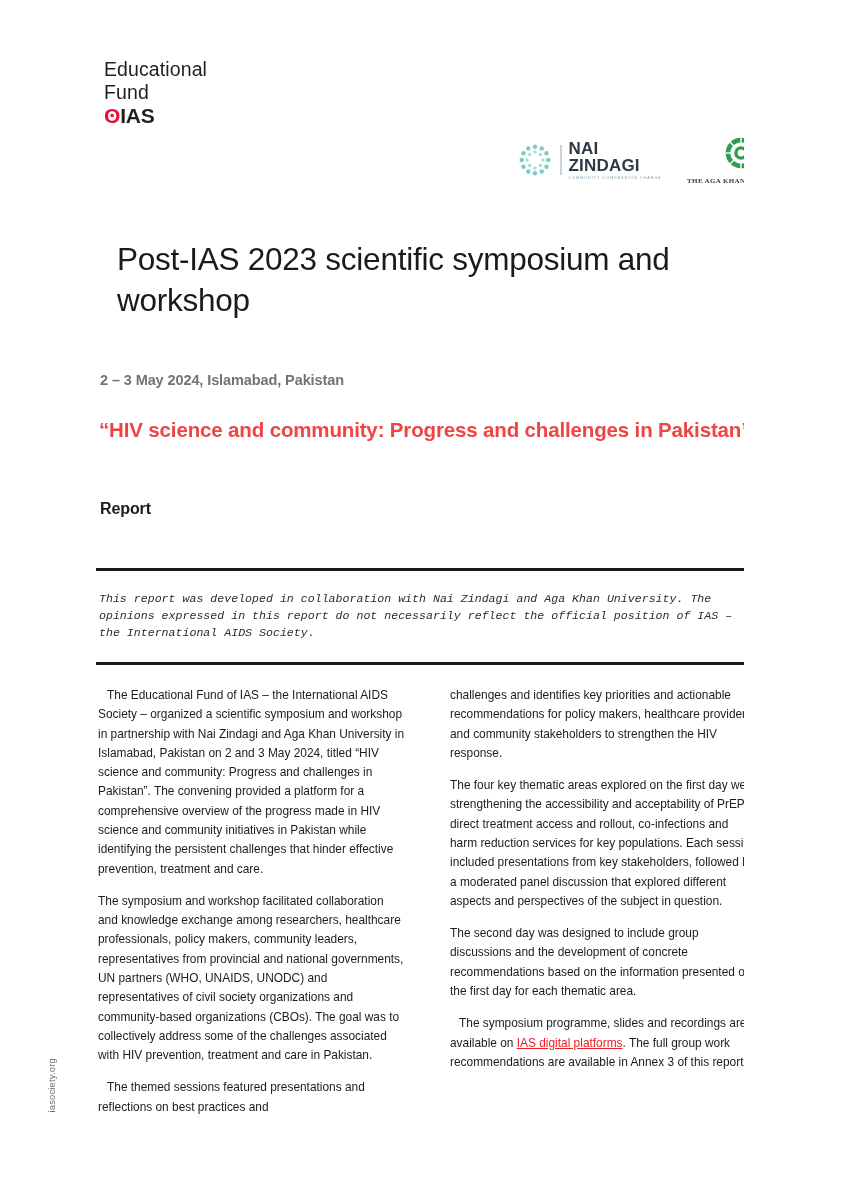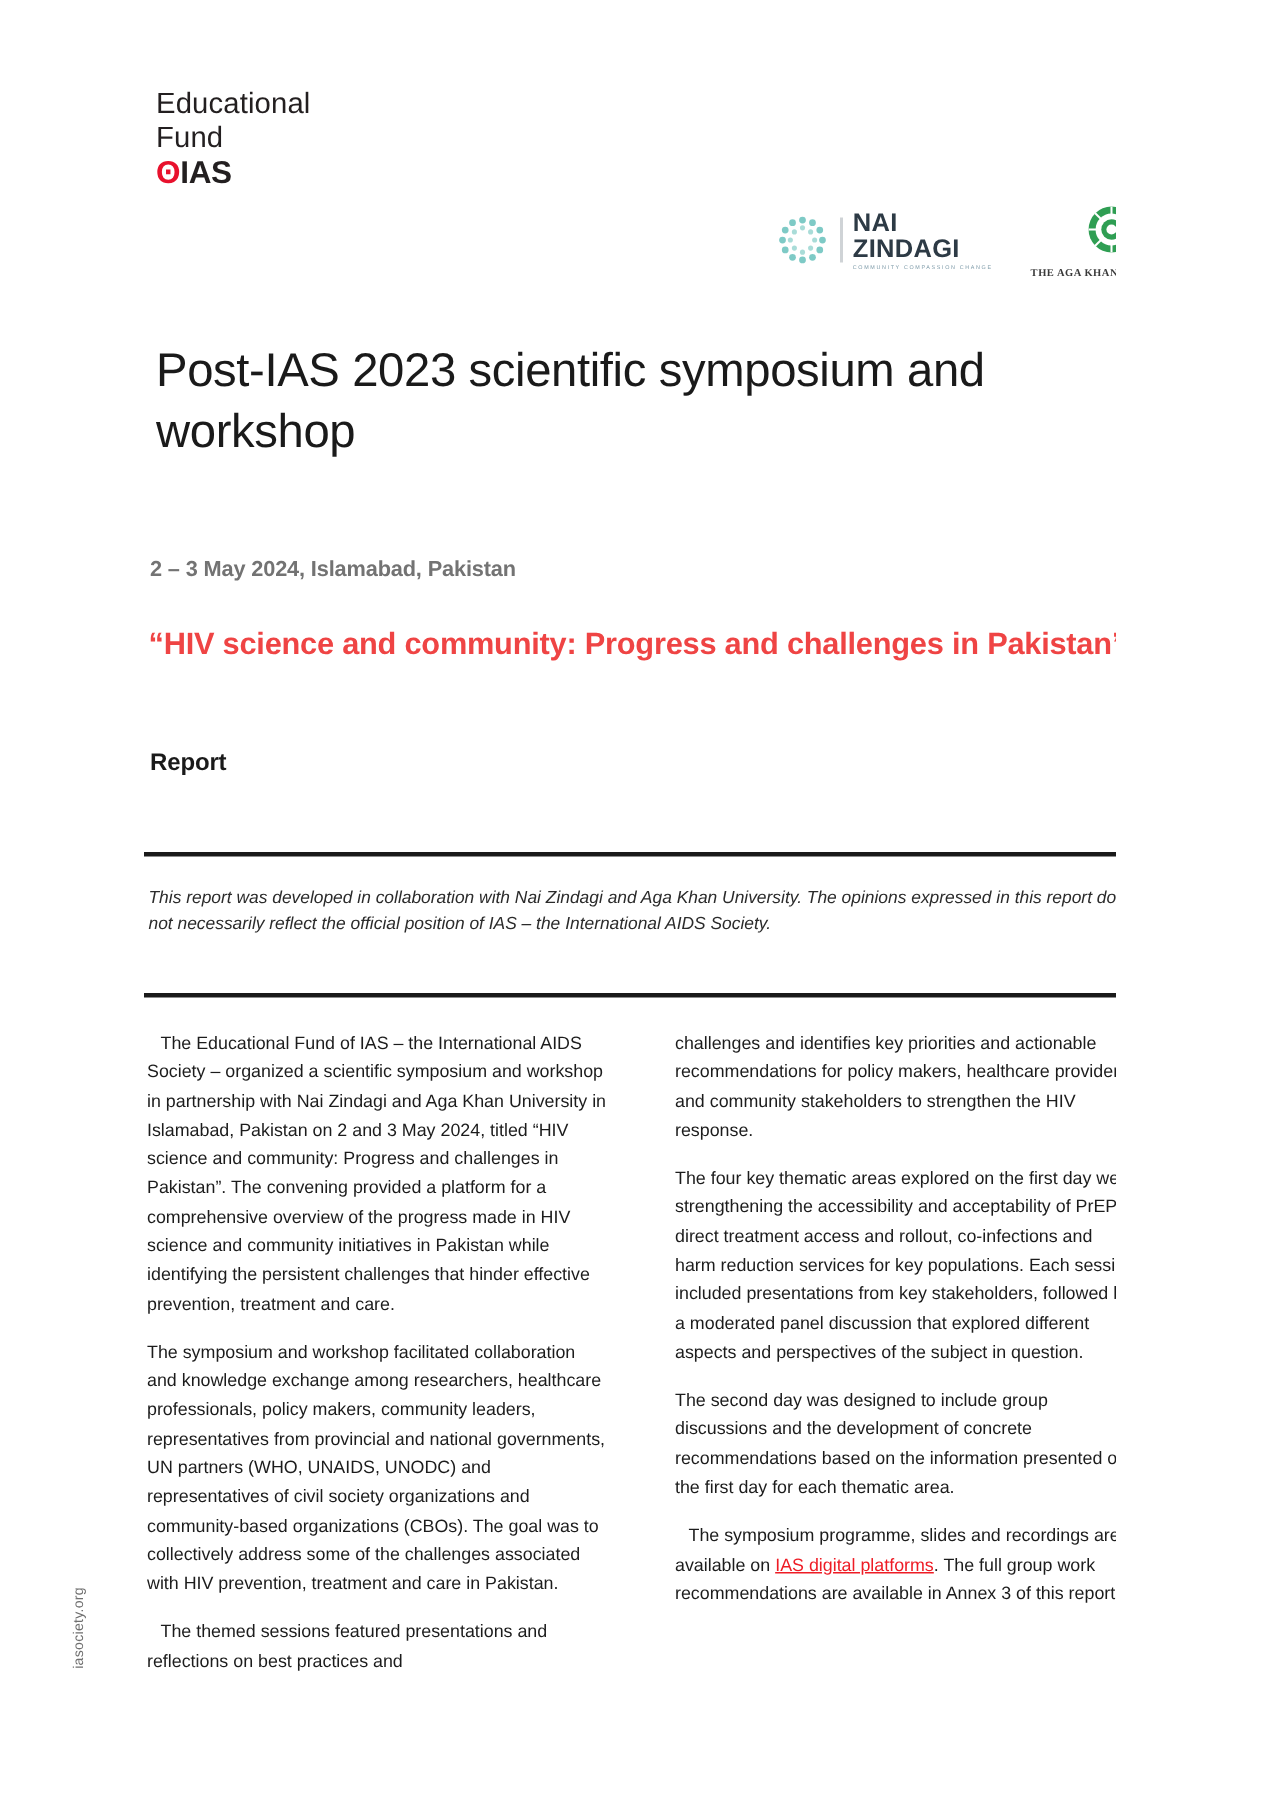--- a/index.html
+++ b/index.html
@@ -111,21 +111,21 @@
     left: 100px;
     top: 222px;
     width: 660px;
   }
   .doc-title {
     font-size: 31.5px;
     font-weight: 400;
     line-height: 1.31;
     color: #1a1a1a;
     letter-spacing: -0.25px;
-    margin: 4px;
+    margin: 17px;
   }
   .doc-date {
     position: absolute;
     left: 100px;
     top: 372px;
     font-size: 14.5px;
     font-weight: 700;
     color: #737373;
     letter-spacing: -0.1px;
   }
@@ -158,21 +158,21 @@
     height: 3px;
     background: #1a1a1a;
   }
   .rule-top { top: 568px; }
   .rule-bottom { top: 662px; }
   .disclaimer {
     position: absolute;
     left: 99px;
     top: 590px;
     width: 655px;
-    font-family: Liberation Sans, sans-serif;
+    font-family: Liberation Mono, monospace;
     font-style: italic;
     font-size: 11.6px;
     line-height: 1.48;
     color: #2b2b2b;
   }
 
   
   .columns {
     position: absolute;
     left: 98px;

